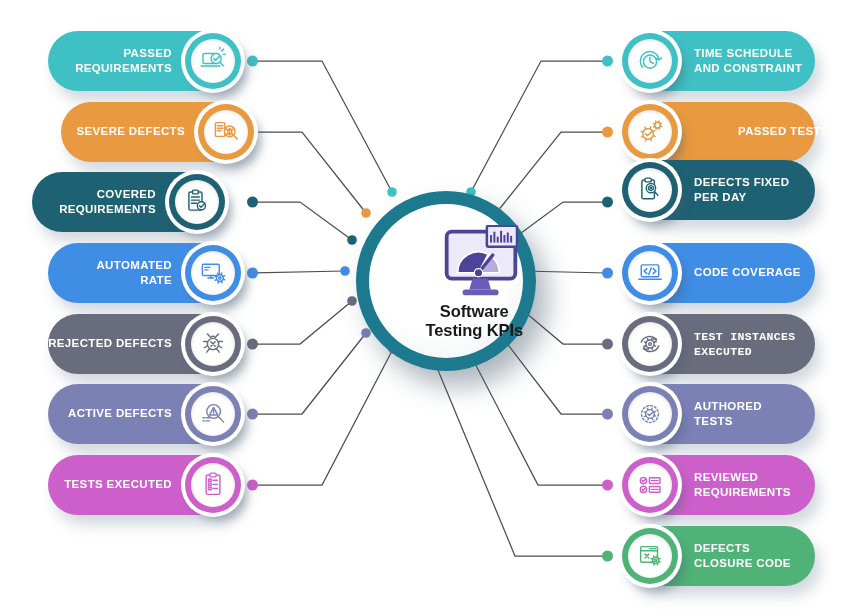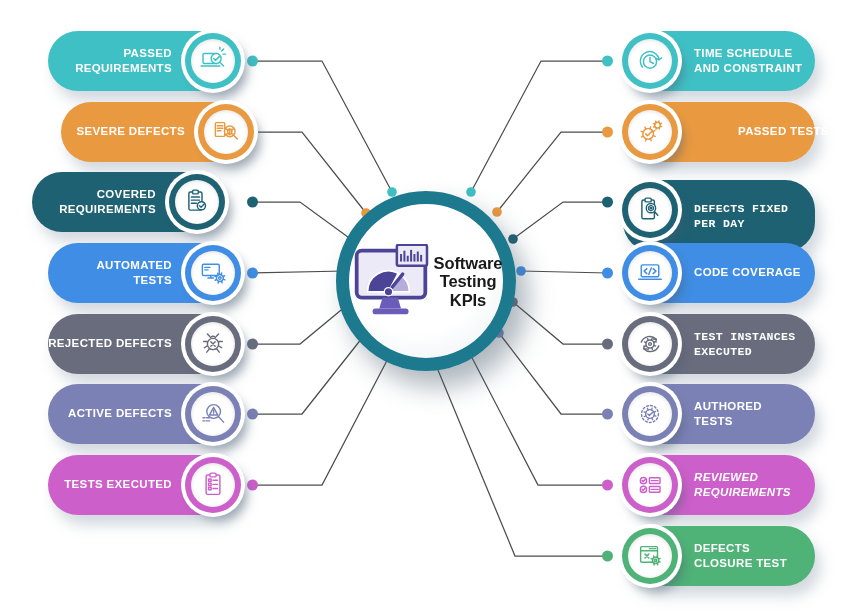--- a/index.html
+++ b/index.html
@@ -14,25 +14,25 @@
          line-height:1.34;white-space:pre;}
   .label.side-left{justify-content:flex-end;text-align:right;}
   .label.side-right{justify-content:flex-start;text-align:left;}
   .node{position:absolute;width:56px;height:56px;border-radius:50%;
         box-shadow:0 0 0 4px #ffffff, 6px 8px 10px rgba(70,90,110,.40);
         display:flex;align-items:center;justify-content:center;}
   .node-inner{width:44px;height:44px;border-radius:50%;background:#ffffff;
         box-shadow:inset 0 1px 4px rgba(0,0,0,.12);
         display:flex;align-items:center;justify-content:center;}
   .icon{display:flex;align-items:center;justify-content:center;}
-  .hub{position:absolute;z-index:3;left:336px;top:191px;width:154px;height:154px;
+  .hub{position:absolute;z-index:3;left:356px;top:191px;width:154px;height:154px;
        box-sizing:content-box;border:13px solid #1d7a8e;border-radius:50%;
        background:radial-gradient(circle at 44% 38%, #ffffff 55%, #f0f3f5 84%, #e2e8ec 100%);
        box-shadow:12px 16px 26px rgba(75,95,110,.45);
-       display:flex;flex-direction:row;align-items:center;justify-content:center;}
+       display:flex;flex-direction:column;align-items:flex-end;justify-content:center;}
   .hub-icon{display:block;margin-top:2px;}
   .hub-title{margin-top:1px;font-size:16.5px;font-weight:bold;color:#191919;
        text-align:center;line-height:1.12;white-space:pre-line;letter-spacing:-.1px;}
 </style>
 </head>
 <body>
 
 <div class="canvas">
   <svg id="connectors" width="863" height="616">
       <g>
@@ -172,21 +172,21 @@
                 </g>
               </svg>
             </span>
       </div>
     </div>
   </div>
 
   <div class="kpi-item" style="left: 48px; top: 243px; width: 192px; height: 60px;">
     <div class="pill" style="background: rgb(63, 141, 228);"></div>
     <div class="label side-left" style="left: 8px; width: 116px;">AUTOMATED
-TESTS</div>
+RATE</div>
     <div class="node" style="left: 137px; top: 2px; background: rgb(63, 141, 228);">
       <div class="node-inner">
         <span class="icon">
               <svg width="30" height="30" viewBox="0 0 48 48">
                 <g fill="none" stroke="#3f8de4" stroke-width="2.3" stroke-linecap="round" stroke-linejoin="round">
                   <rect x="7" y="10" width="27" height="18" rx="2"></rect>
                   <path d="M16 32 h9 M20.5 28 v4"></path>
                   <path d="M11 15 h8 M11 19 h5"></path>
                   <circle cx="35" cy="32" r="5.5" fill="#fff"></circle>
                   <line x1="40.2" y1="33.9" x2="43.0" y2="34.9"></line>
@@ -315,21 +315,21 @@
                   <line x1="34.1" y1="8.9" x2="33.0" y2="6.7"></line>
                   <line x1="37.5" y1="8.8" x2="38.4" y2="6.4"></line>
                   <line x1="40.1" y1="11.1" x2="42.3" y2="10.0"></line>
                 </g>
               </svg>
             </span>
       </div>
     </div>
   </div>
 
-  <div class="kpi-item" style="left: 623px; top: 180px; width: 192px; height: 72px; font-family: Liberation Mono, monospace;">
+  <div class="kpi-item" style="left: 623px; top: 160px; width: 192px; height: 60px;">
     <div class="pill" style="background: rgb(30, 97, 115);"></div>
     <div class="label side-right" style="left: 71px; width: 116px;">DEFECTS FIXED
 PER DAY</div>
     <div class="node" style="left: -1px; top: 2px; background: rgb(30, 97, 115);">
       <div class="node-inner">
         <span class="icon">
               <svg width="30" height="30" viewBox="0 0 48 48">
                 <g fill="none" stroke="#1e6173" stroke-width="2.3" stroke-linecap="round" stroke-linejoin="round">
                   <rect x="11" y="8" width="20" height="30" rx="2.5"></rect>
                   <rect x="16" y="5" width="10" height="6" rx="2" fill="#fff"></rect>
@@ -412,21 +412,21 @@
                   <line x1="26.4" y1="17.4" x2="27.4" y2="14.6"></line>
                   <line x1="30.3" y1="21.0" x2="33.1" y2="19.8"></line>
                   <path d="M20.5 24 l2.5 2.5 l6 -6"></path>
                 </g>
               </svg>
             </span>
       </div>
     </div>
   </div>
 
-  <div class="kpi-item" style="left: 623px; top: 455px; width: 192px; height: 60px; font-style: italic;">
+  <div class="kpi-item" style="left: 623px; top: 455px; width: 192px; height: 60px;">
     <div class="pill" style="background: rgb(204, 95, 201);"></div>
     <div class="label side-right" style="left: 71px; width: 116px;">REVIEWED
 REQUIREMENTS</div>
     <div class="node" style="left: -1px; top: 2px; background: rgb(204, 95, 201);">
       <div class="node-inner">
         <span class="icon">
               <svg width="30" height="30" viewBox="0 0 48 48">
                 <g fill="none" stroke="#cc5fc9" stroke-width="2.3" stroke-linecap="round" stroke-linejoin="round">
                   <circle cx="13.5" cy="17" r="5"></circle>
                   <path d="M11.5 17 l1.6 1.6 l3.2 -3.4"></path>
@@ -439,21 +439,21 @@
                 </g>
               </svg>
             </span>
       </div>
     </div>
   </div>
 
   <div class="kpi-item" style="left: 623px; top: 526px; width: 192px; height: 60px;">
     <div class="pill" style="background: rgb(79, 178, 119);"></div>
     <div class="label side-right" style="left: 71px; width: 116px;">DEFECTS
-CLOSURE TEST</div>
+CLOSURE CODE</div>
     <div class="node" style="left: -1px; top: 2px; background: rgb(79, 178, 119);">
       <div class="node-inner">
         <span class="icon">
               <svg width="30" height="30" viewBox="0 0 48 48">
                 <g fill="none" stroke="#4fb277" stroke-width="2.3" stroke-linecap="round" stroke-linejoin="round">
                   <rect x="9" y="9" width="27" height="25" rx="2"></rect>
                   <path d="M9 15.5 h27"></path>
                   <path d="M23 12.2 h2 M27 12.2 h2 M31 12.2 h2"></path>
                   <path d="M16 21 l6 6 M22 21 l-6 6"></path>
                   <circle cx="33" cy="31" r="5" fill="#fff"></circle>

